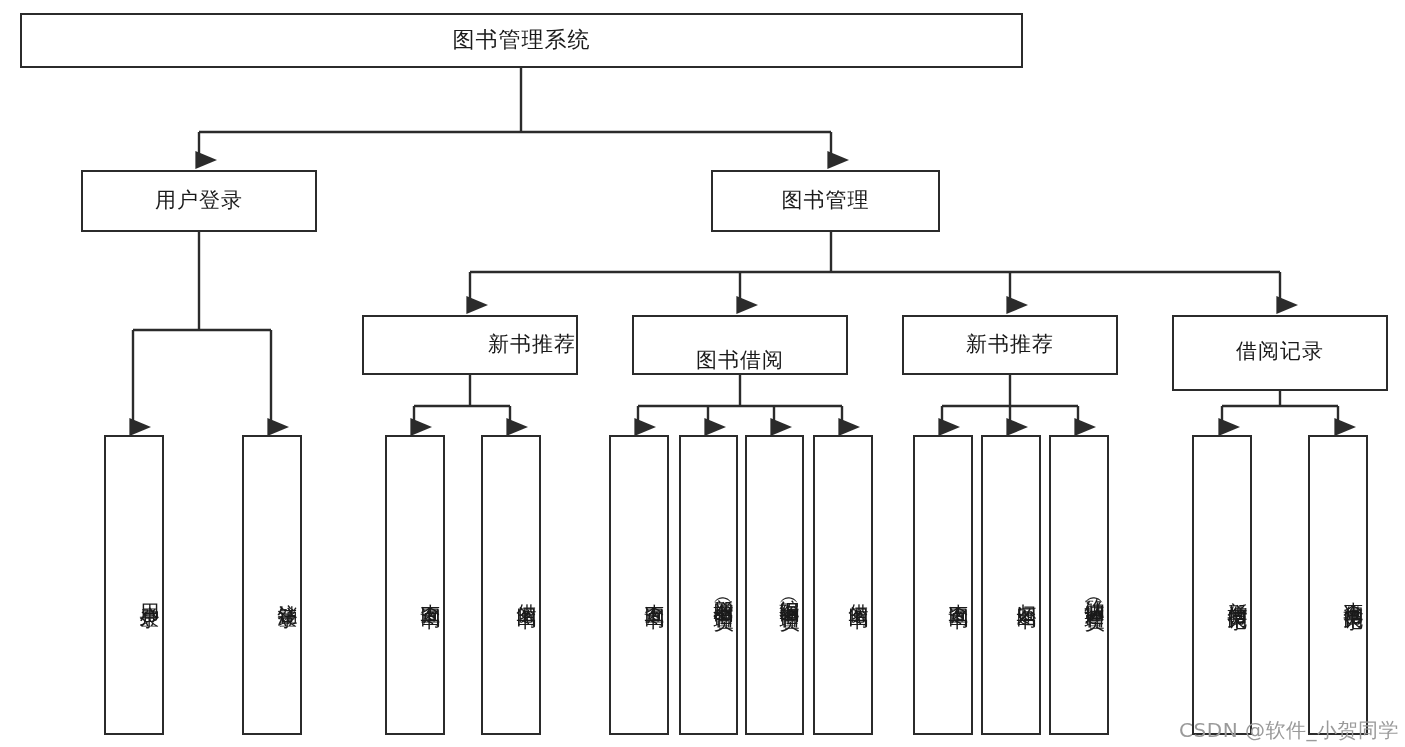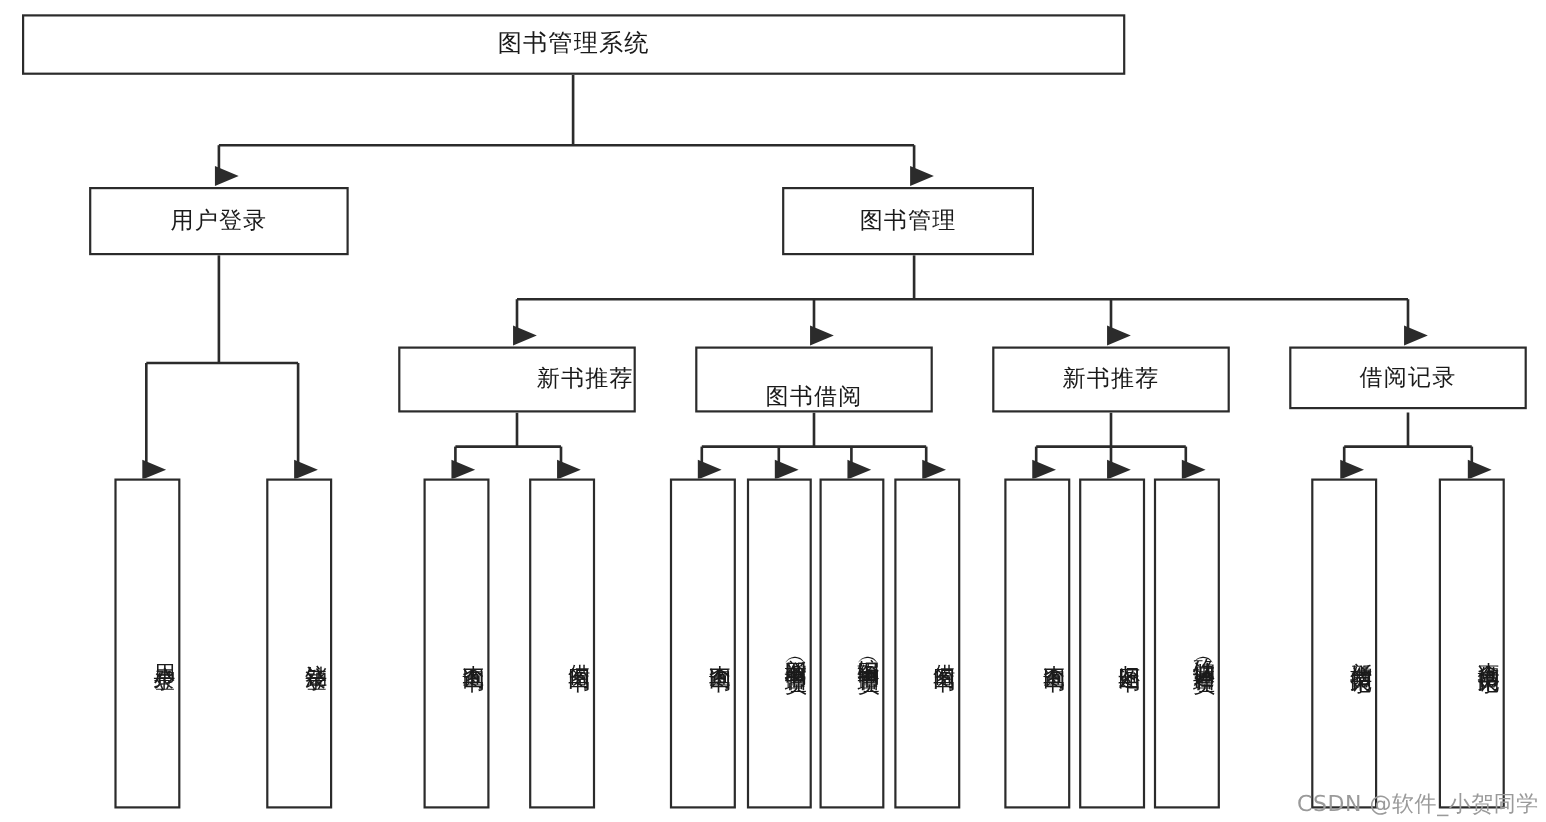--- a/index.html
+++ b/index.html
@@ -132,21 +132,21 @@
 
   <div class="node horiz" style="left:362px; top:315px; width:216px; height:60px;justify-content:flex-end;">
     <span>新书推荐</span>
   </div>
   <div class="node horiz" style="left:632px; top:315px; width:216px; height:60px;align-items:flex-end;">
     <span>图书借阅</span>
   </div>
   <div class="node horiz" style="left:902px; top:315px; width:216px; height:60px;">
     <span>新书推荐</span>
   </div>
-  <div class="node horiz" style="left:1172px; top:315px; width:216px; height:57px;">
+  <div class="node horiz" style="left:1172px; top:315px; width:216px; height:76px;font-family:Liberation Mono, monospace;">
     <span>借阅记录</span>
   </div>
 
   <div class="node vert" style="left:104px; top:435px; width:60px; height:300px;">
     <span>用户登录</span>
   </div>
   <div class="node vert" style="left:242px; top:435px; width:60px; height:300px;">
     <span>注销登录</span>
   </div>
 

